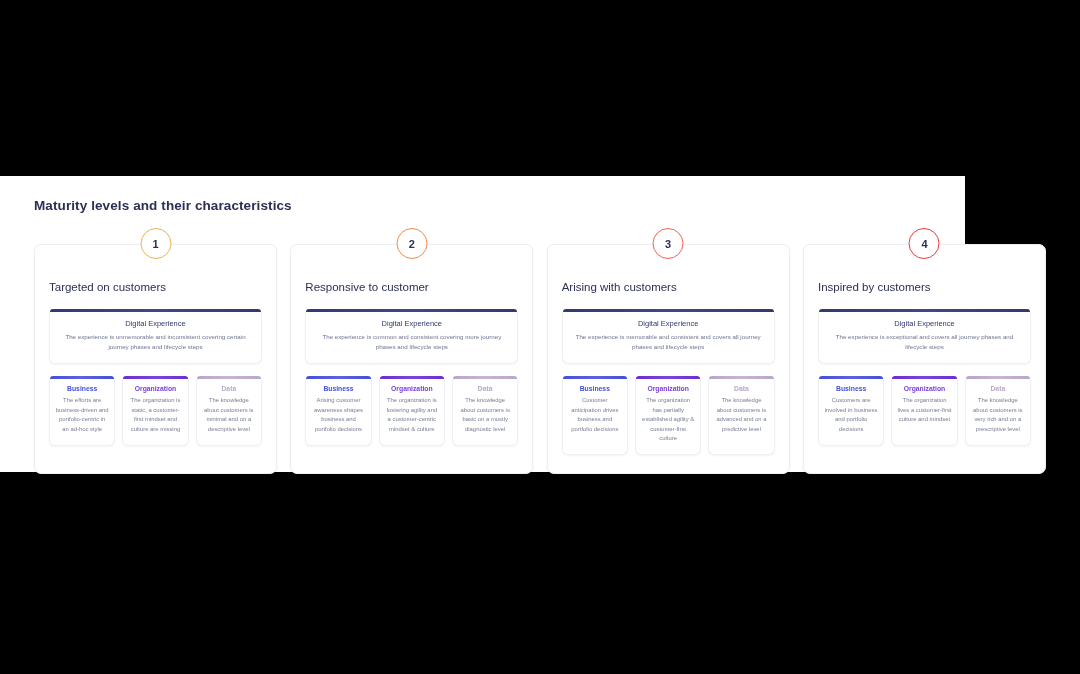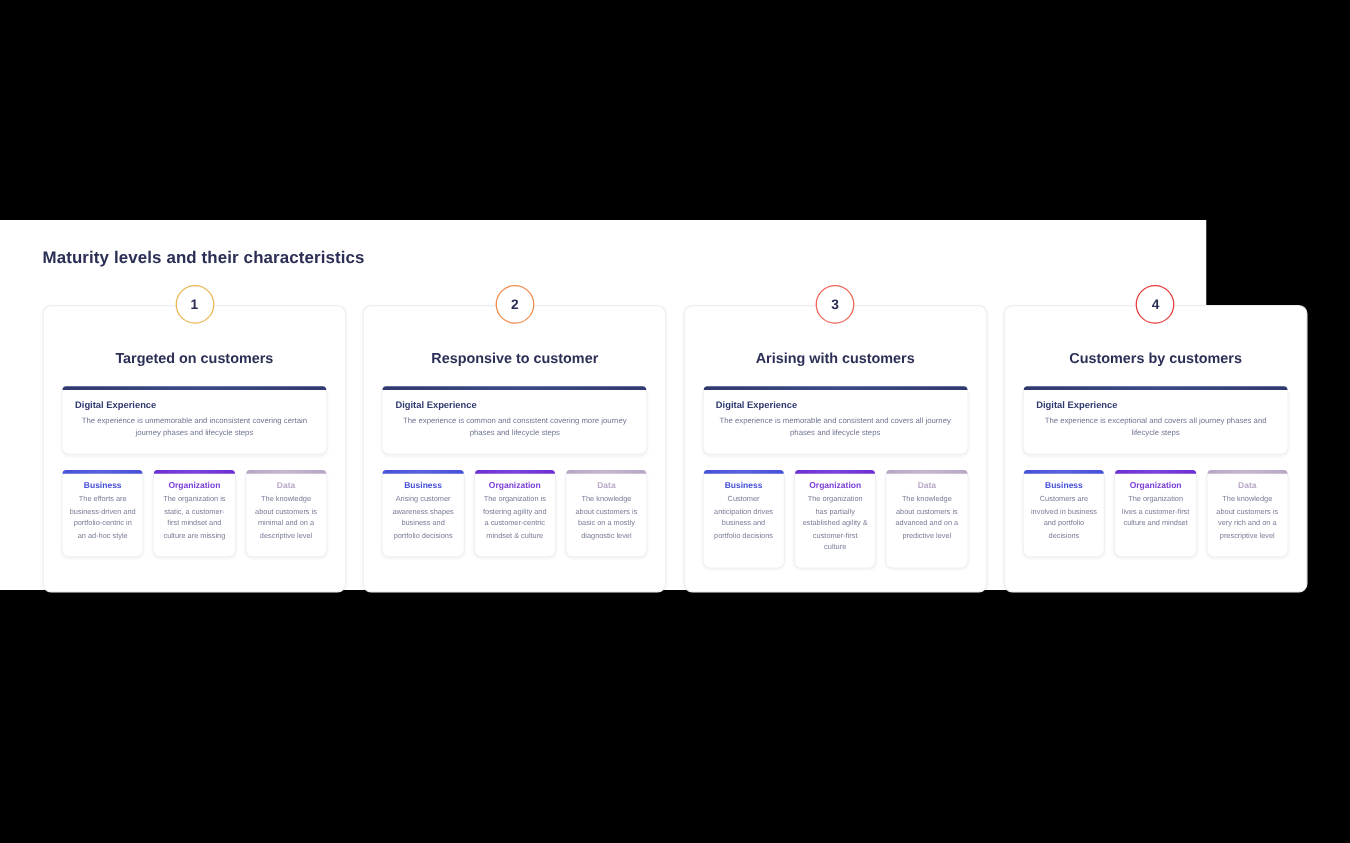--- a/index.html
+++ b/index.html
@@ -74,23 +74,23 @@
     font-size: 11px;
     font-weight: bold;
     color: #2b2f55;
   }
   .badge.b1 { border-color: #eab451; }
   .badge.b2 { border-color: #ef8c4c; }
   .badge.b3 { border-color: #ef6352; }
   .badge.b4 { border-color: #e83b3b; }
 
   .card-heading {
-    text-align: center;
+    text-align: left;
     font-size: 11.5px;
-    font-weight: bold;
+    font-weight: normal;
     color: #2b2f55;
     margin: 8px 0 16px 0;
   }
 
   
   .dx-panel {
     position: relative;
     border: 1px solid #eef0f4;
     border-radius: 6px;
     border-top: none;
@@ -101,23 +101,23 @@
   }
   .dx-panel::before {
     content: "";
     position: absolute;
     left: 0; right: 0; top: 0;
     height: 3px;
     border-radius: 3px 3px 0 0;
     background: linear-gradient(90deg, #2f3a6e 0%, #3d4a86 50%, #2f3a6e 100%);
   }
   .dx-title {
-    text-align: left;
+    text-align: center;
     font-size: 7.5px;
-    font-weight: bold;
+    font-weight: normal;
     color: #2f3a6e;
     margin-bottom: 4px;
   }
   .dx-body {
     text-align: center;
     font-size: 6.2px;
     line-height: 1.55;
     color: #6e7490;
   }
 
@@ -245,21 +245,21 @@
           </div>
           <div class="pillar data">
             <div class="pillar-title">Data</div>
             <div class="pillar-body">The knowledge about customers is advanced and on a predictive level</div>
           </div>
         </div>
       </div>
 
       <div class="level-card">
         <div class="badge b4">4</div>
-        <div class="card-heading">Customers by customers</div>
+        <div class="card-heading">Inspired by customers</div>
         <div class="dx-panel">
           <div class="dx-title">Digital Experience</div>
           <div class="dx-body">The experience is exceptional and covers all journey phases and lifecycle steps</div>
         </div>
         <div class="pillars">
           <div class="pillar business">
             <div class="pillar-title">Business</div>
             <div class="pillar-body">Customers are involved in business and portfolio decisions</div>
           </div>
           <div class="pillar organization">

